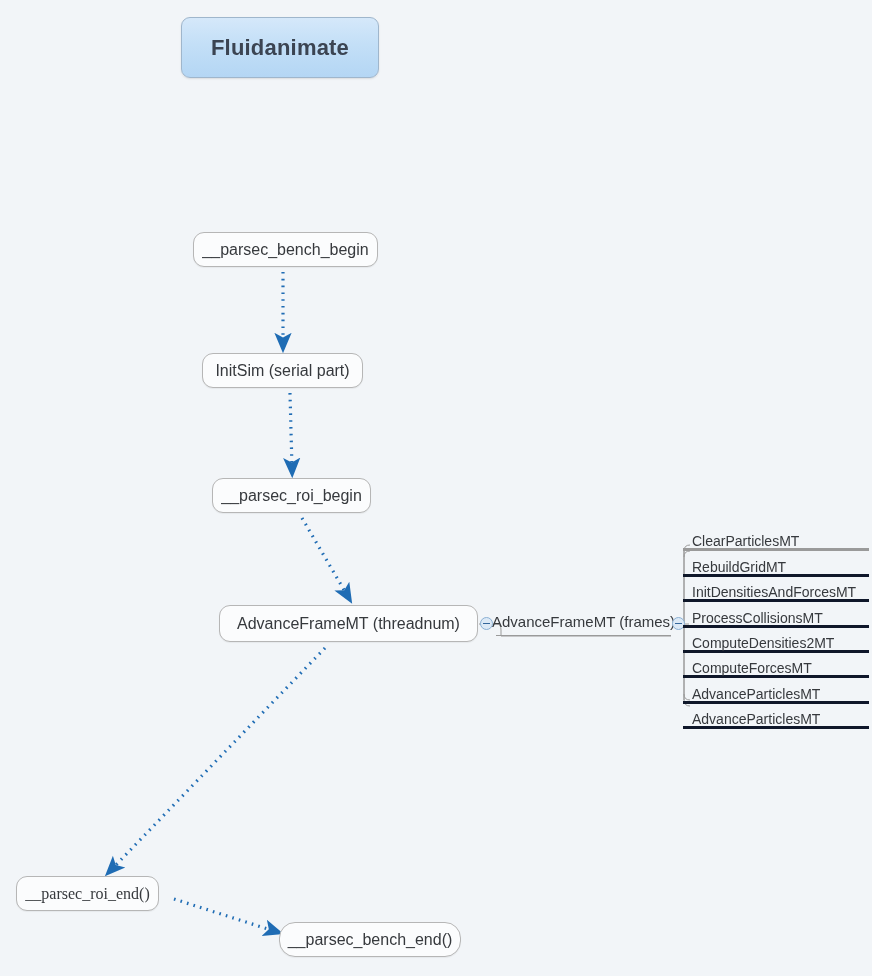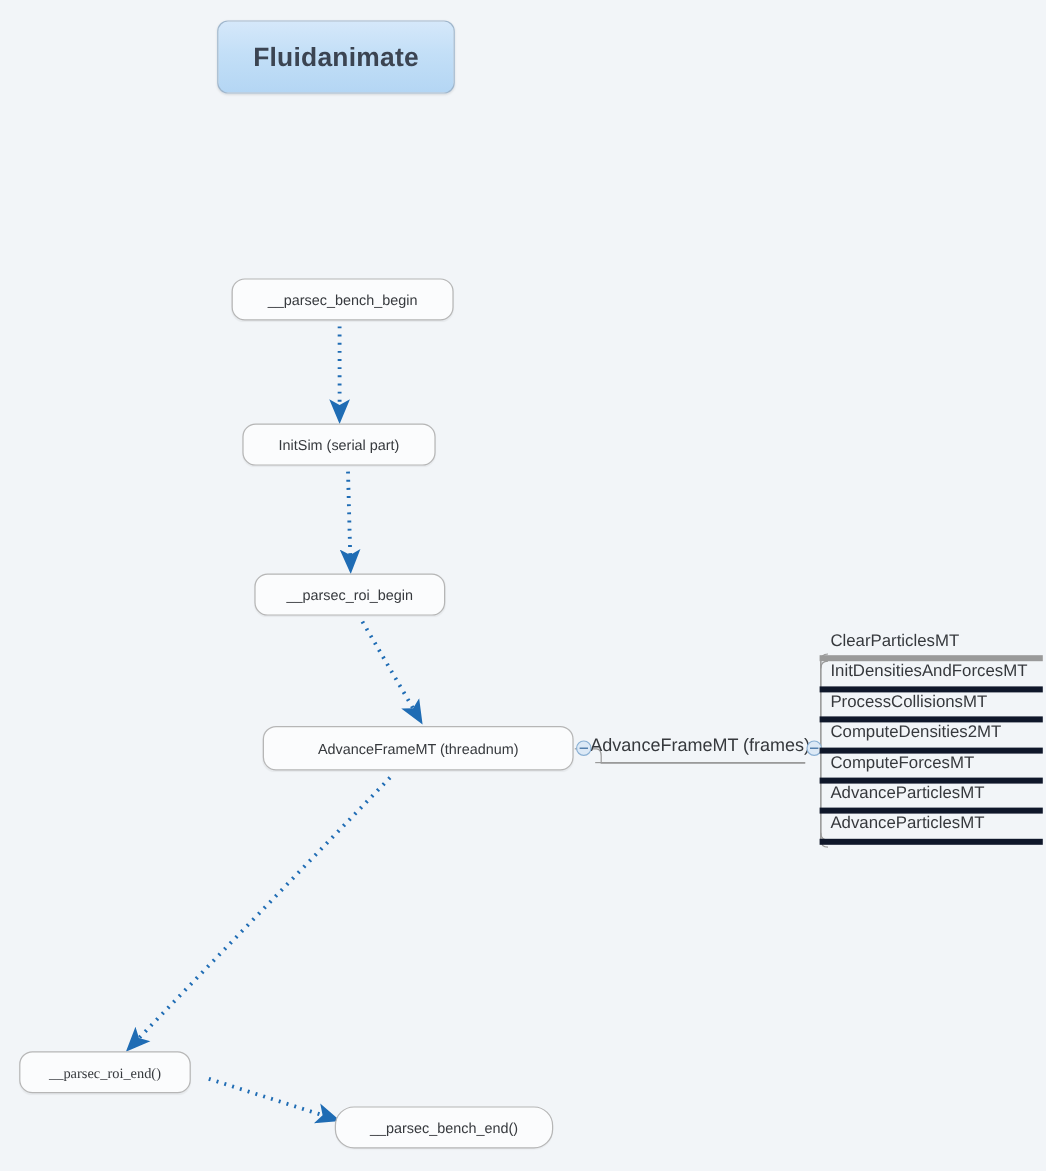--- a/index.html
+++ b/index.html
@@ -64,21 +64,21 @@
     border: 1px solid #b6b6b6;
     border-radius: 11px;
     background: #fbfcfd;
     display: flex;
     align-items: center;
     justify-content: center;
     padding: 0 13px;
     box-shadow: 0 1px 1px rgba(0,0,0,0.05);
   }
   .node .node-label {
-    font-size: 12px;
+    font-size: 16px;
     color: #36393d;
     white-space: nowrap;
     line-height: 1;
   }
 
   #node-bench-begin { left: 193px; top: 232px; width: 185px; height: 35px; }
   #node-initsim     { left: 202px; top: 353px; width: 161px; height: 35px; }
   #node-roi-begin   { left: 212px; top: 478px; width: 159px; height: 35px; }
   #node-advframes   { left: 219px; top: 605px; width: 259px; height: 37px; }
   #node-roi-end     { left: 16px;  top: 876px; width: 143px; height: 35px; font-family: Liberation Serif, serif; }
@@ -113,23 +113,23 @@
   #leaf-group {
     position: absolute;
     left: 683px;
     top: 526px;
     width: 186px;
   }
   .leaf {
     box-sizing: border-box;
     height: 25.4px;
     display: flex;
-    align-items: flex-start;
+    align-items: flex-end;
     padding: 0 6px 0 9px;
-    border-bottom: 5px solid #0f172a;
+    border-bottom: 3px solid #0f172a;
     white-space: nowrap;
   }
   .leaf:first-child { border-bottom-color: #9a9a9a; }
   .leaf .leaf-label {
     font-size: 14px;
     color: #36393d;
     line-height: 1;
   }
 
   
@@ -225,20 +225,23 @@
   </div>
   <div class="toggle" id="toggle-advframe-mt">
     <span class="bar"></span>
   </div>
 
   <div id="leaf-group">
     <div class="leaf">
       <span class="leaf-label">ClearParticlesMT</span>
     </div>
     <div class="leaf">
+      <span class="leaf-label">RebuildGridMT</span>
+    </div>
+    <div class="leaf">
       <span class="leaf-label">InitDensitiesAndForcesMT</span>
     </div>
     <div class="leaf">
       <span class="leaf-label">ProcessCollisionsMT</span>
     </div>
     <div class="leaf">
       <span class="leaf-label">ComputeDensities2MT</span>
     </div>
     <div class="leaf">
       <span class="leaf-label">ComputeForcesMT</span>

